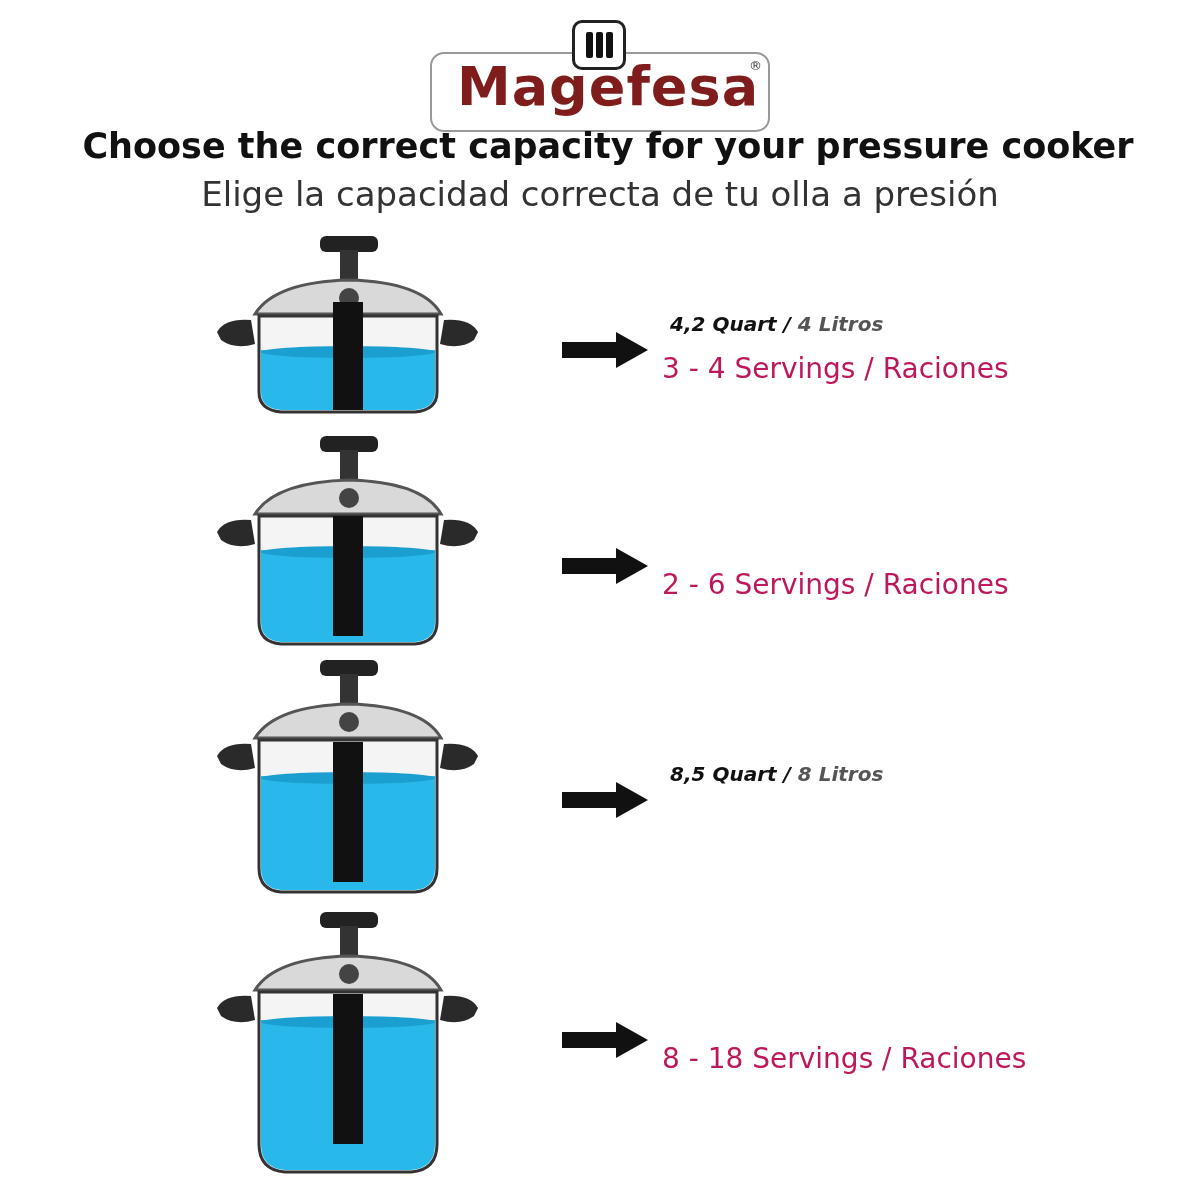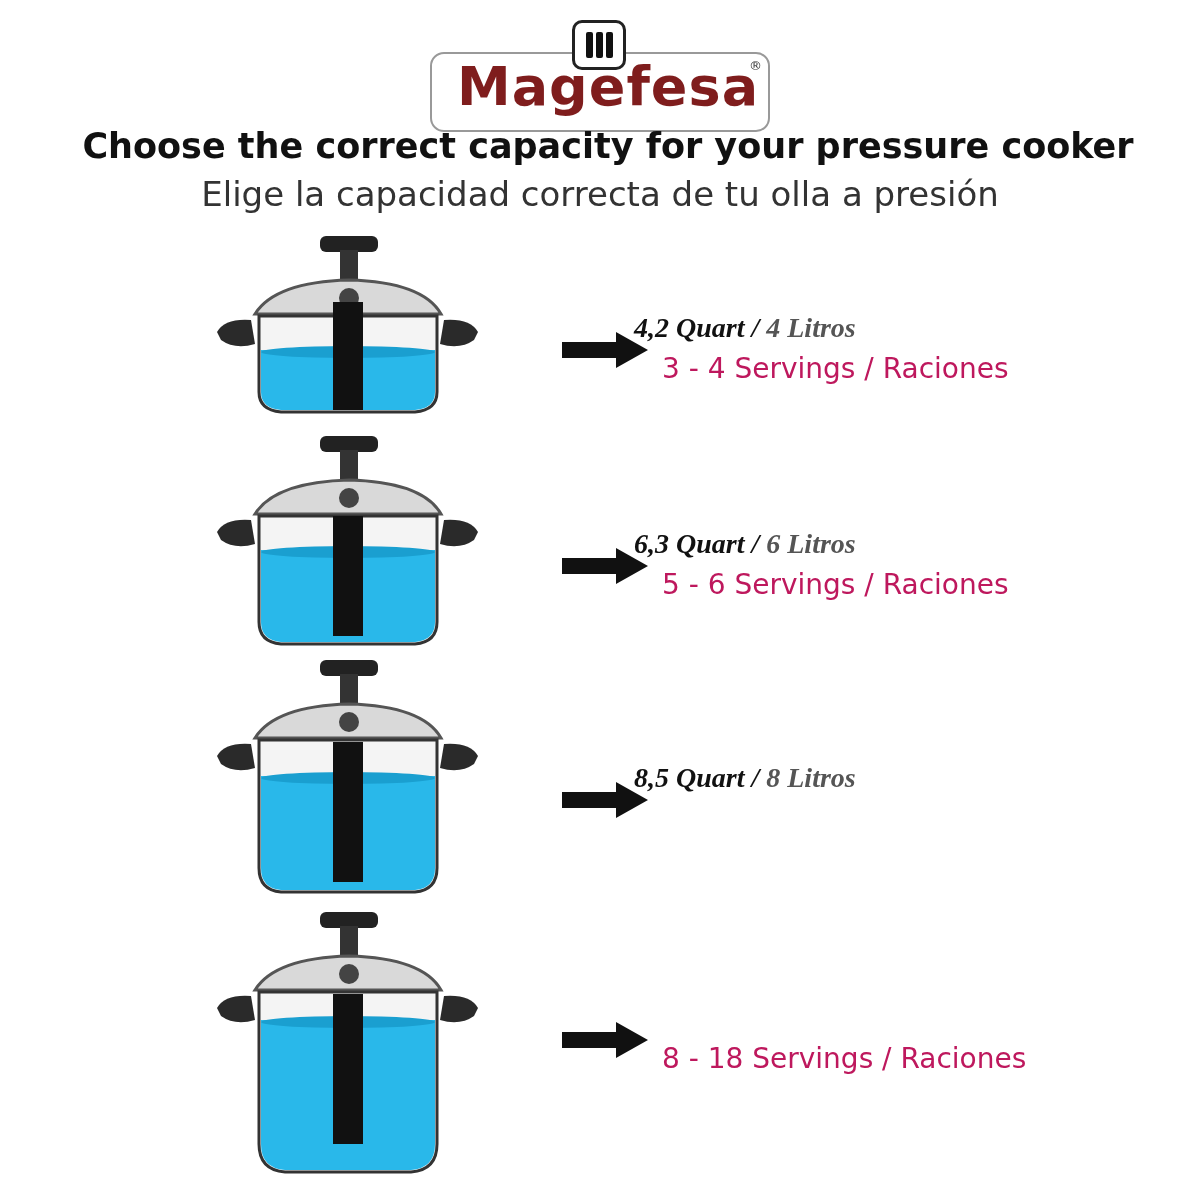--- a/index.html
+++ b/index.html
@@ -8,21 +8,21 @@
   .logo-box{position:absolute;left:0;top:32px;width:340px;height:80px;border:2px solid #999;border-radius:14px;box-sizing:border-box;background:#fff;}
   .logo-emblem{position:absolute;left:142px;top:0;width:54px;height:50px;border:3px solid #222;border-radius:10px;box-sizing:border-box;background:#fff;display:flex;justify-content:center;align-items:center;gap:3px;}
   .logo-emblem span{display:block;width:7px;height:26px;background:#111;border-radius:2px;}
   .logo-text{position:absolute;left:8px;top:42px;width:340px;text-align:center;font-family:"DejaVu Sans",sans-serif;font-weight:bold;font-size:54px;color:#7f1d1d;letter-spacing:1px;line-height:50px;}
   .logo-reg{position:absolute;right:8px;top:38px;font-size:13px;color:#333;}
   .title{position:absolute;left:0;top:126px;width:1200px;text-align:center;font-weight:bold;font-size:35px;color:#111;margin-left:8px;}
   .subtitle{position:absolute;left:0;top:174px;width:1200px;text-align:center;font-size:34px;color:#333;}
   .row{position:absolute;left:0;width:1200px;height:230px;}
   .pot{position:absolute;left:215px;width:265px;}
   .arrow{position:absolute;left:562px;width:86px;height:36px;}
-  .cap{position:absolute;left:634px;font-weight:bold;font-style:italic;font-size:28px;color:#111;white-space:nowrap;font-family:Liberation Serif, serif;}
+  .cap{position:absolute;left:670px;font-weight:bold;font-style:italic;font-size:20px;color:#111;white-space:nowrap;}
   .cap .lit{color:#555;}
   .serv{position:absolute;left:662px;font-size:28px;color:#be185d;white-space:nowrap;}
 </style>
 </head>
 <body>
 
 <div class="logo">
   <div class="logo-box"></div>
   <div class="logo-emblem">
       <span></span>
@@ -66,22 +66,21 @@
     <path d="M2 100 Q10 86 36 88 L40 112 Q20 118 6 108 Z" fill="#2a2a2a"></path>
     <path d="M263 100 Q255 86 229 88 L225 112 Q245 118 259 108 Z" fill="#2a2a2a"></path>
     <path d="M44 84 L222 84 L222 190 Q222 210 200 212 L66 212 Q44 210 44 190 Z" fill="#f4f4f4" stroke="#333" stroke-width="3"></path>
     <path d="M46 118 L220 118 L220 190 Q220 208 200 210 L66 210 Q46 208 46 190 Z" fill="#29b8ea"></path>
     <ellipse cx="133" cy="120" rx="87" ry="6" fill="#1a9fd0"></ellipse>
     <rect x="118" y="84" width="30" height="120" fill="#111"></rect>
   </svg>
   <svg class="arrow" style="top:116px" viewBox="0 0 86 36">
       <path d="M0 10 H54 V0 L86 18 L54 36 V26 H0 Z" fill="#111"></path>
     </svg>
-  <div class="cap" style="top:96px"><span>6,3 Quart /</span> <span class="lit">6 Litros</span></div>
-  <div class="serv" style="top:136px">5 - 6 Servings / Raciones</div>
+  <div class="serv" style="top:136px">2 - 6 Servings / Raciones</div>
 </div>
 
 <div class="row" style="top:656px;text-align:center;">
   <svg class="pot" style="top:0;height:240px" viewBox="0 0 265 240">
     <rect x="105" y="4" width="58" height="16" rx="6" fill="#222"></rect>
       <rect x="125" y="18" width="18" height="30" fill="#333"></rect>
     <path d="M40 82 Q60 50 134 48 Q208 50 226 82 Z" fill="#d9d9d9" stroke="#555" stroke-width="3"></path>
     <circle cx="134" cy="66" r="10" fill="#444"></circle>
     <path d="M2 100 Q10 86 36 88 L40 112 Q20 118 6 108 Z" fill="#2a2a2a"></path>
     <path d="M263 100 Q255 86 229 88 L225 112 Q245 118 259 108 Z" fill="#2a2a2a"></path>

